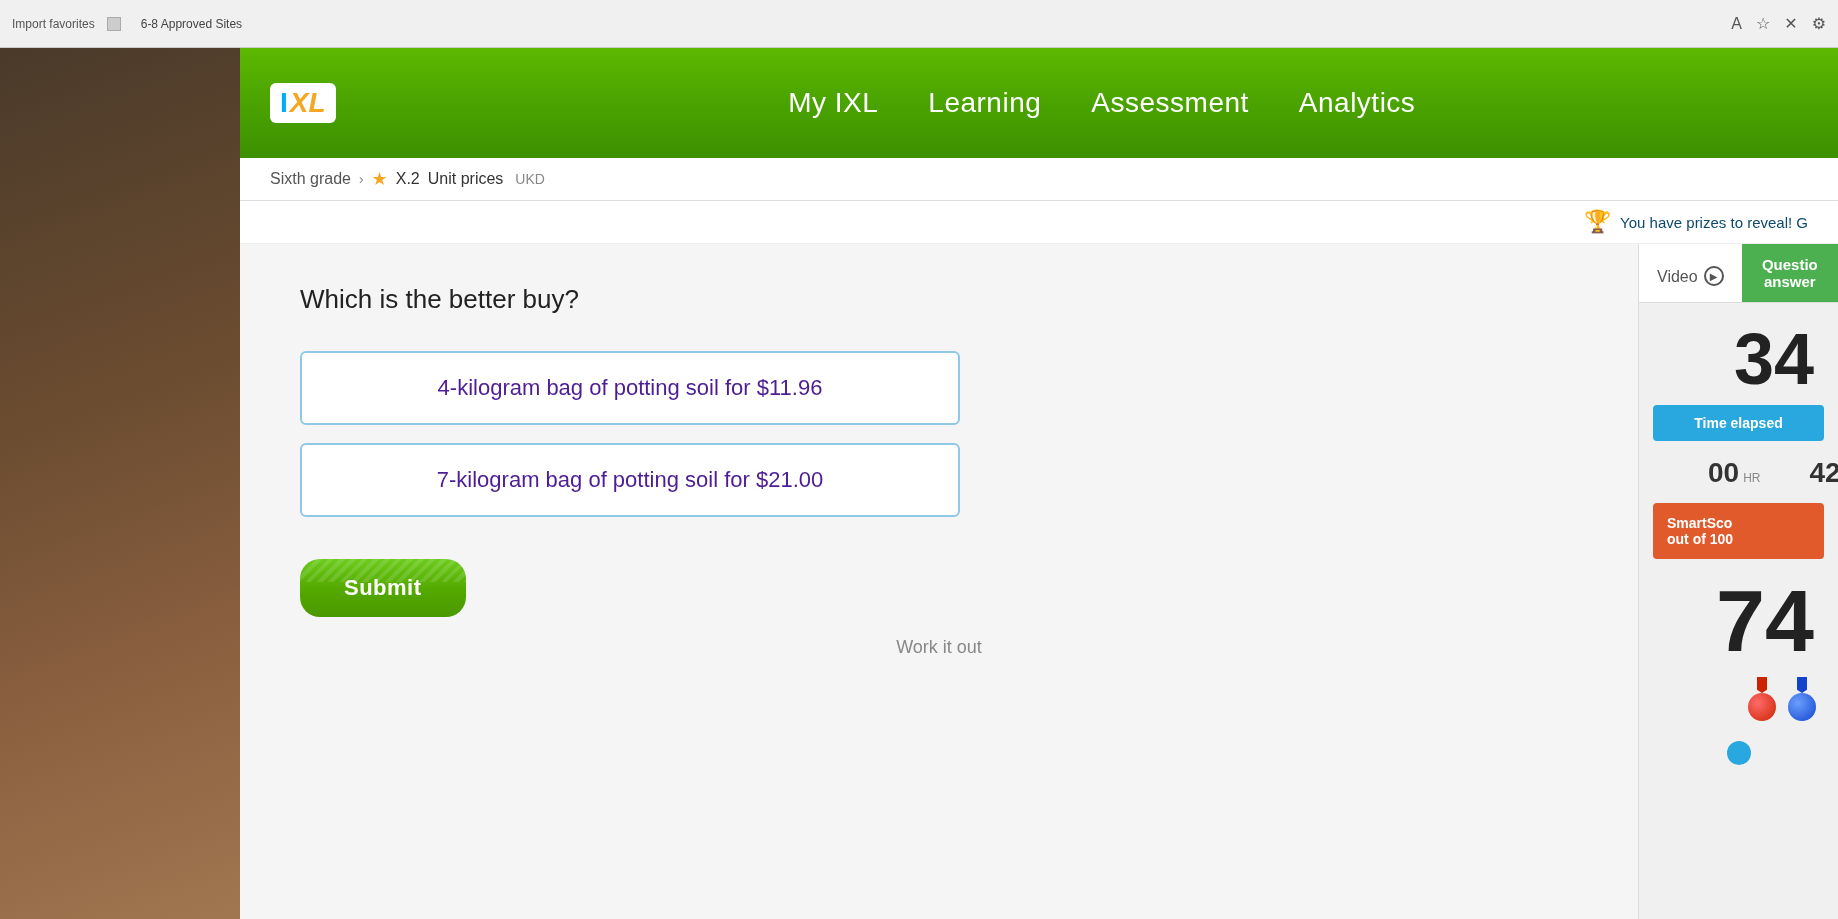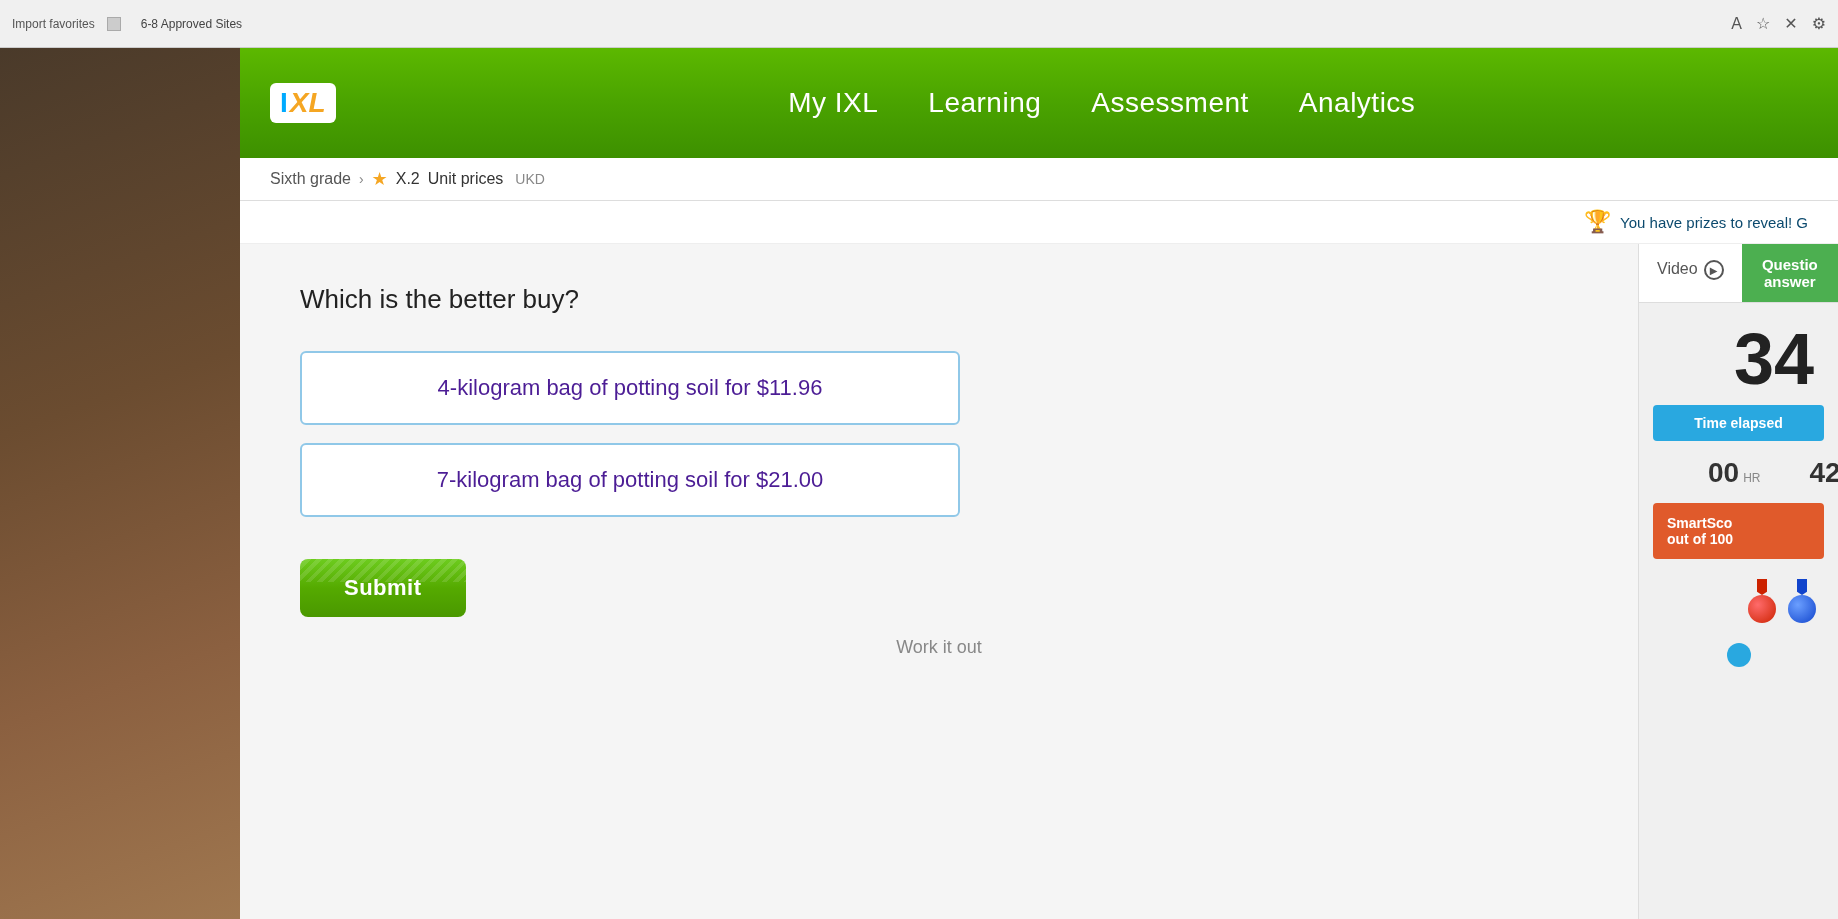--- a/index.html
+++ b/index.html
@@ -203,21 +203,21 @@
       cursor: pointer;
       max-width: 660px;
       transition: background 0.15s;
       text-align: center;
     }
 
     .submit-btn {
       background: linear-gradient(to bottom, #6dcc1e 0%, #55aa00 50%, #4a9800 100%);
       color: white;
       border: none;
-      border-radius: 8px;
+      border-radius: 20px;
       padding: 16px 44px;
       font-size: 22px;
       font-weight: 700;
       cursor: pointer;
       margin-top: 24px;
       letter-spacing: 0.5px;
       position: relative;
       overflow: hidden;
       text-align: right;
     }
@@ -258,21 +258,21 @@
       border-bottom: 1px solid #ddd;
     }
     .video-btn {
       padding: 16px 18px;
       font-size: 16px;
       color: #555;
       background: white;
       border: none;
       cursor: pointer;
       display: flex;
-      align-items: flex-start;
+      align-items: flex-end;
       gap: 6px;
     }
     .video-btn .play-icon {
       width: 20px; height: 20px;
       border: 2px solid #555;
       border-radius: 50%;
       display: flex;
       align-items: center;
       justify-content: center;
       font-size: 10px;
@@ -476,20 +476,21 @@
           <span class="timer-numbers">00</span>
           <span class="timer-label">HR</span>
           <span class="timer-numbers">42</span>
           <span class="timer-label">MIN</span>
         </div>
 
         <div class="smartscore-box">
           <span>SmartSco<br>out of 100</span>
         </div>
 
+        <div class="big-score">74</div>
 
         <div class="medal-icons">
           <div class="medal">
             <div class="medal-ribbon-red"></div>
             <div class="medal-circle-red"></div>
           </div>
           <div class="medal">
             <div class="medal-ribbon-blue"></div>
             <div class="medal-circle-blue"></div>
           </div>

